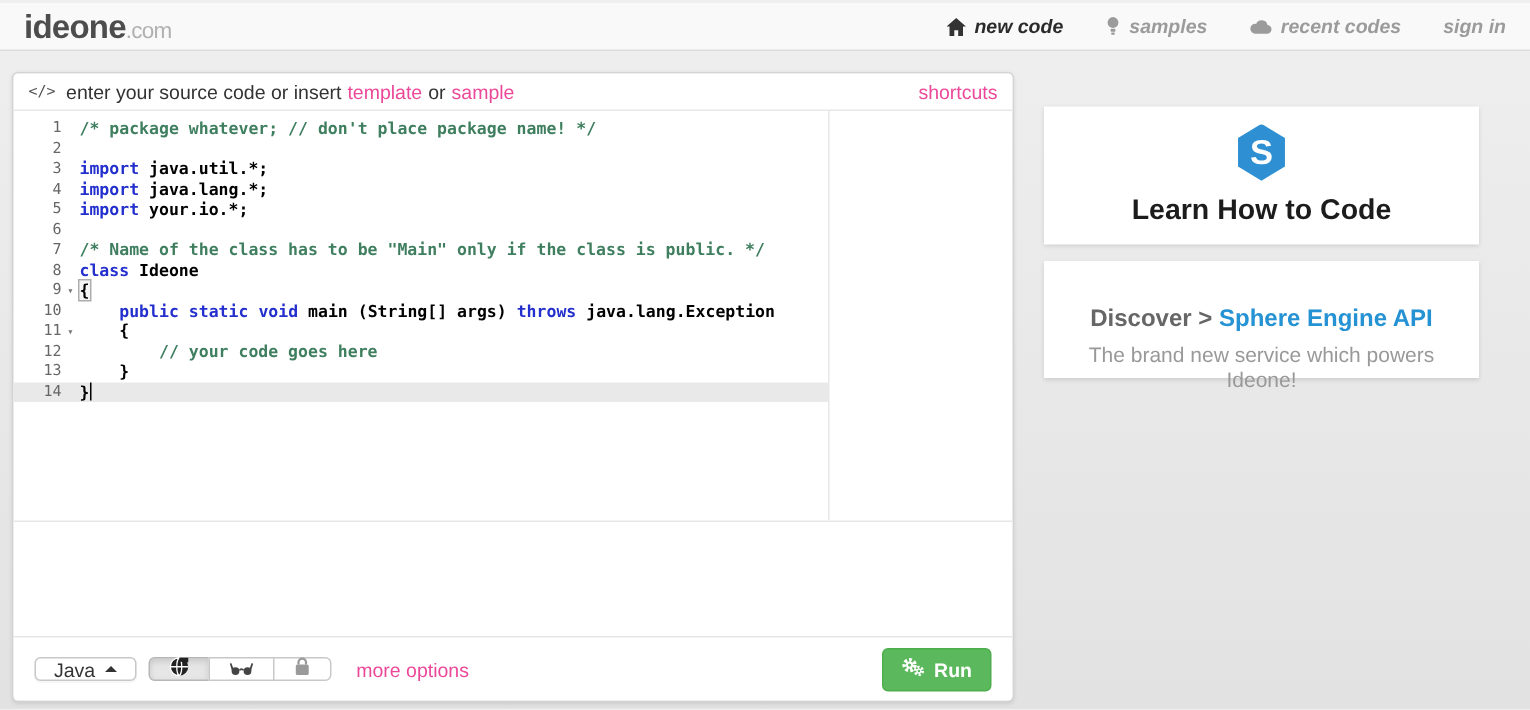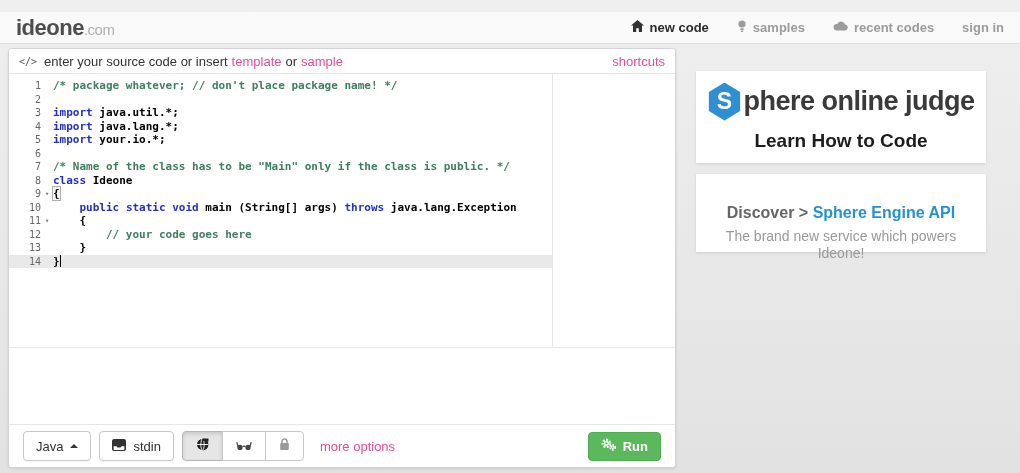--- a/index.html
+++ b/index.html
@@ -5,28 +5,28 @@
   * { margin:0; padding:0; box-sizing:border-box; }
   html,body { width:1020px; height:473px; overflow:hidden; }
   body {
     font-family:"Liberation Sans", sans-serif;
     background:linear-gradient(#efefef, #e2e2e2);
     position:relative; color:#333;
   }
 
   
   .header {
-    position:absolute; top:12px; left:0; right:0; height:32px;
+    position:absolute; top:2px; left:0; right:0; height:32px;
     background:#f9f9f9; border-bottom:1px solid #ddd;
     display:flex; align-items:center; padding:0 16px;
   }
   .logo { font-size:22px; font-weight:bold; color:#4d4d4d; letter-spacing:-0.5px; cursor:pointer; }
   .logo .tld { font-size:15px; font-weight:normal; color:#b0b0b0; }
   .header-nav { margin-left:auto; display:flex; align-items:center; gap:28px; }
-  .nav-item { display:flex; gap:6px; font-size:13px; font-weight:bold; color:#9b9b9b; cursor:pointer; }
+  .nav-item { display:flex; align-items:center; gap:6px; font-size:13px; font-weight:bold; color:#9b9b9b; cursor:pointer;font-style:italic; }
   .nav-item.active { color:#2b2b2b; }
   .nav-item svg { display:block; }
 
   
   .panel {
     position:absolute; left:8px; top:48px; width:668px; height:420px;
     background:#fff; border:1px solid #d3d3d3; border-radius:4px;
     box-shadow:0 1px 3px rgba(0,0,0,0.10);
     display:flex; flex-direction:column; overflow:hidden;
   }
@@ -58,21 +58,21 @@
 
   .editor-lower { flex:1 1 auto; border-top:1px solid #e7e7e7; background:#fff; }
 
   
   .editor-footer {
     flex:0 0 43px; border-top:1px solid #e7e7e7; background:#fff;
     display:flex; align-items:center; padding:0 14px; gap:8px;
   }
   .btn {
     display:inline-flex; align-items:center; justify-content:center; gap:7px;
-    height:30px; padding:0 12px; background:#fff; border:1px solid #c8c8c8;
+    height:16px; padding:0 12px; background:#fff; border:1px solid #c8c8c8;
     border-radius:4px; font-size:13px; color:#333; cursor:pointer;
     box-shadow:0 1px 1px rgba(0,0,0,0.04);
   }
   .btn-group { display:inline-flex; }
   .btn-group .btn { border-radius:0; margin-left:-1px; padding:0 13px; box-shadow:none; }
   .btn-group .btn:first-child { border-radius:4px 0 0 4px; margin-left:0; }
   .btn-group .btn:last-child { border-radius:0 4px 4px 0; }
   .btn.pressed { background:#e6e6e6; box-shadow:inset 0 2px 4px rgba(0,0,0,0.13); border-color:#b7b7b7; }
   .caret-up { width:0; height:0; border-left:4px solid transparent; border-right:4px solid transparent; border-bottom:4px solid #333; display:inline-block; }
   .more-options { font-size:13px; margin-left:8px; }
@@ -174,26 +174,20 @@
     <div class="editor-divider"></div>
   </div>
 
   <div class="editor-lower"></div>
 
   <div class="editor-footer">
     <div class="btn">
       <span>Java</span>
       <span class="caret-up"></span>
     </div>
-    <div class="btn">
-      <span><svg width="14" height="12" viewBox="0 0 14 12" fill="#333">
-            <path d="M2 0 h10 a2 2 0 0 1 2 2 v8 a2 2 0 0 1-2 2 h-10 a2 2 0 0 1-2-2 v-8 a2 2 0 0 1 2-2 Z M1.6 7.2 h3 l0.8 1.4 h3.2 l0.8-1.4 h3 v3 a0.8 0.8 0 0 1-0.8 0.8 h-9.2 a0.8 0.8 0 0 1-0.8-0.8 Z" fill-rule="evenodd"></path>
-          </svg></span>
-      <span>stdin</span>
-    </div>
     <div class="btn-group">
       <div class="btn pressed">
         <span><svg width="13" height="13" viewBox="0 0 13 13">
               <circle cx="6.5" cy="6.5" r="6" fill="#222"></circle>
               <path d="M6.5 0.5 a6 6 0 0 0 0 12 M0.5 6.5 h12 M6.5 0.5 c-2.2 1.6-2.2 10.4 0 12 M6.5 0.5 c2.2 1.6 2.2 10.4 0 12" stroke="#fff" stroke-width="0.9" fill="none"></path>
               <path d="M6.5 0.5 h6 v3 c-2 1-4-1-6-0.2 Z" fill="#222"></path>
             </svg></span>
       </div>
       <div class="btn">
         <span><svg width="16" height="10" viewBox="0 0 16 10" fill="#444">
@@ -222,21 +216,20 @@
             <circle cx="11.6" cy="9.3" r="0.8" fill="#5cb85c"></circle>
           </svg></span>
       <span>Run</span>
     </div>
   </div>
 </div>
 
 <div class="ad-box ad1">
   <div class="spoj-row">
     <span class="spoj-hex">S</span>
-    <span class="spoj-text">phere online judge</span>
   </div>
   <div class="ad1-tagline">Learn How to Code</div>
 </div>
 
 <div class="ad-box ad2">
   <div class="ad2-line1">
     <span>Discover &gt;</span>
     <span class="se-link">Sphere Engine API</span>
   </div>
   <div class="ad2-sub">The brand new service which powers Ideone!</div>

